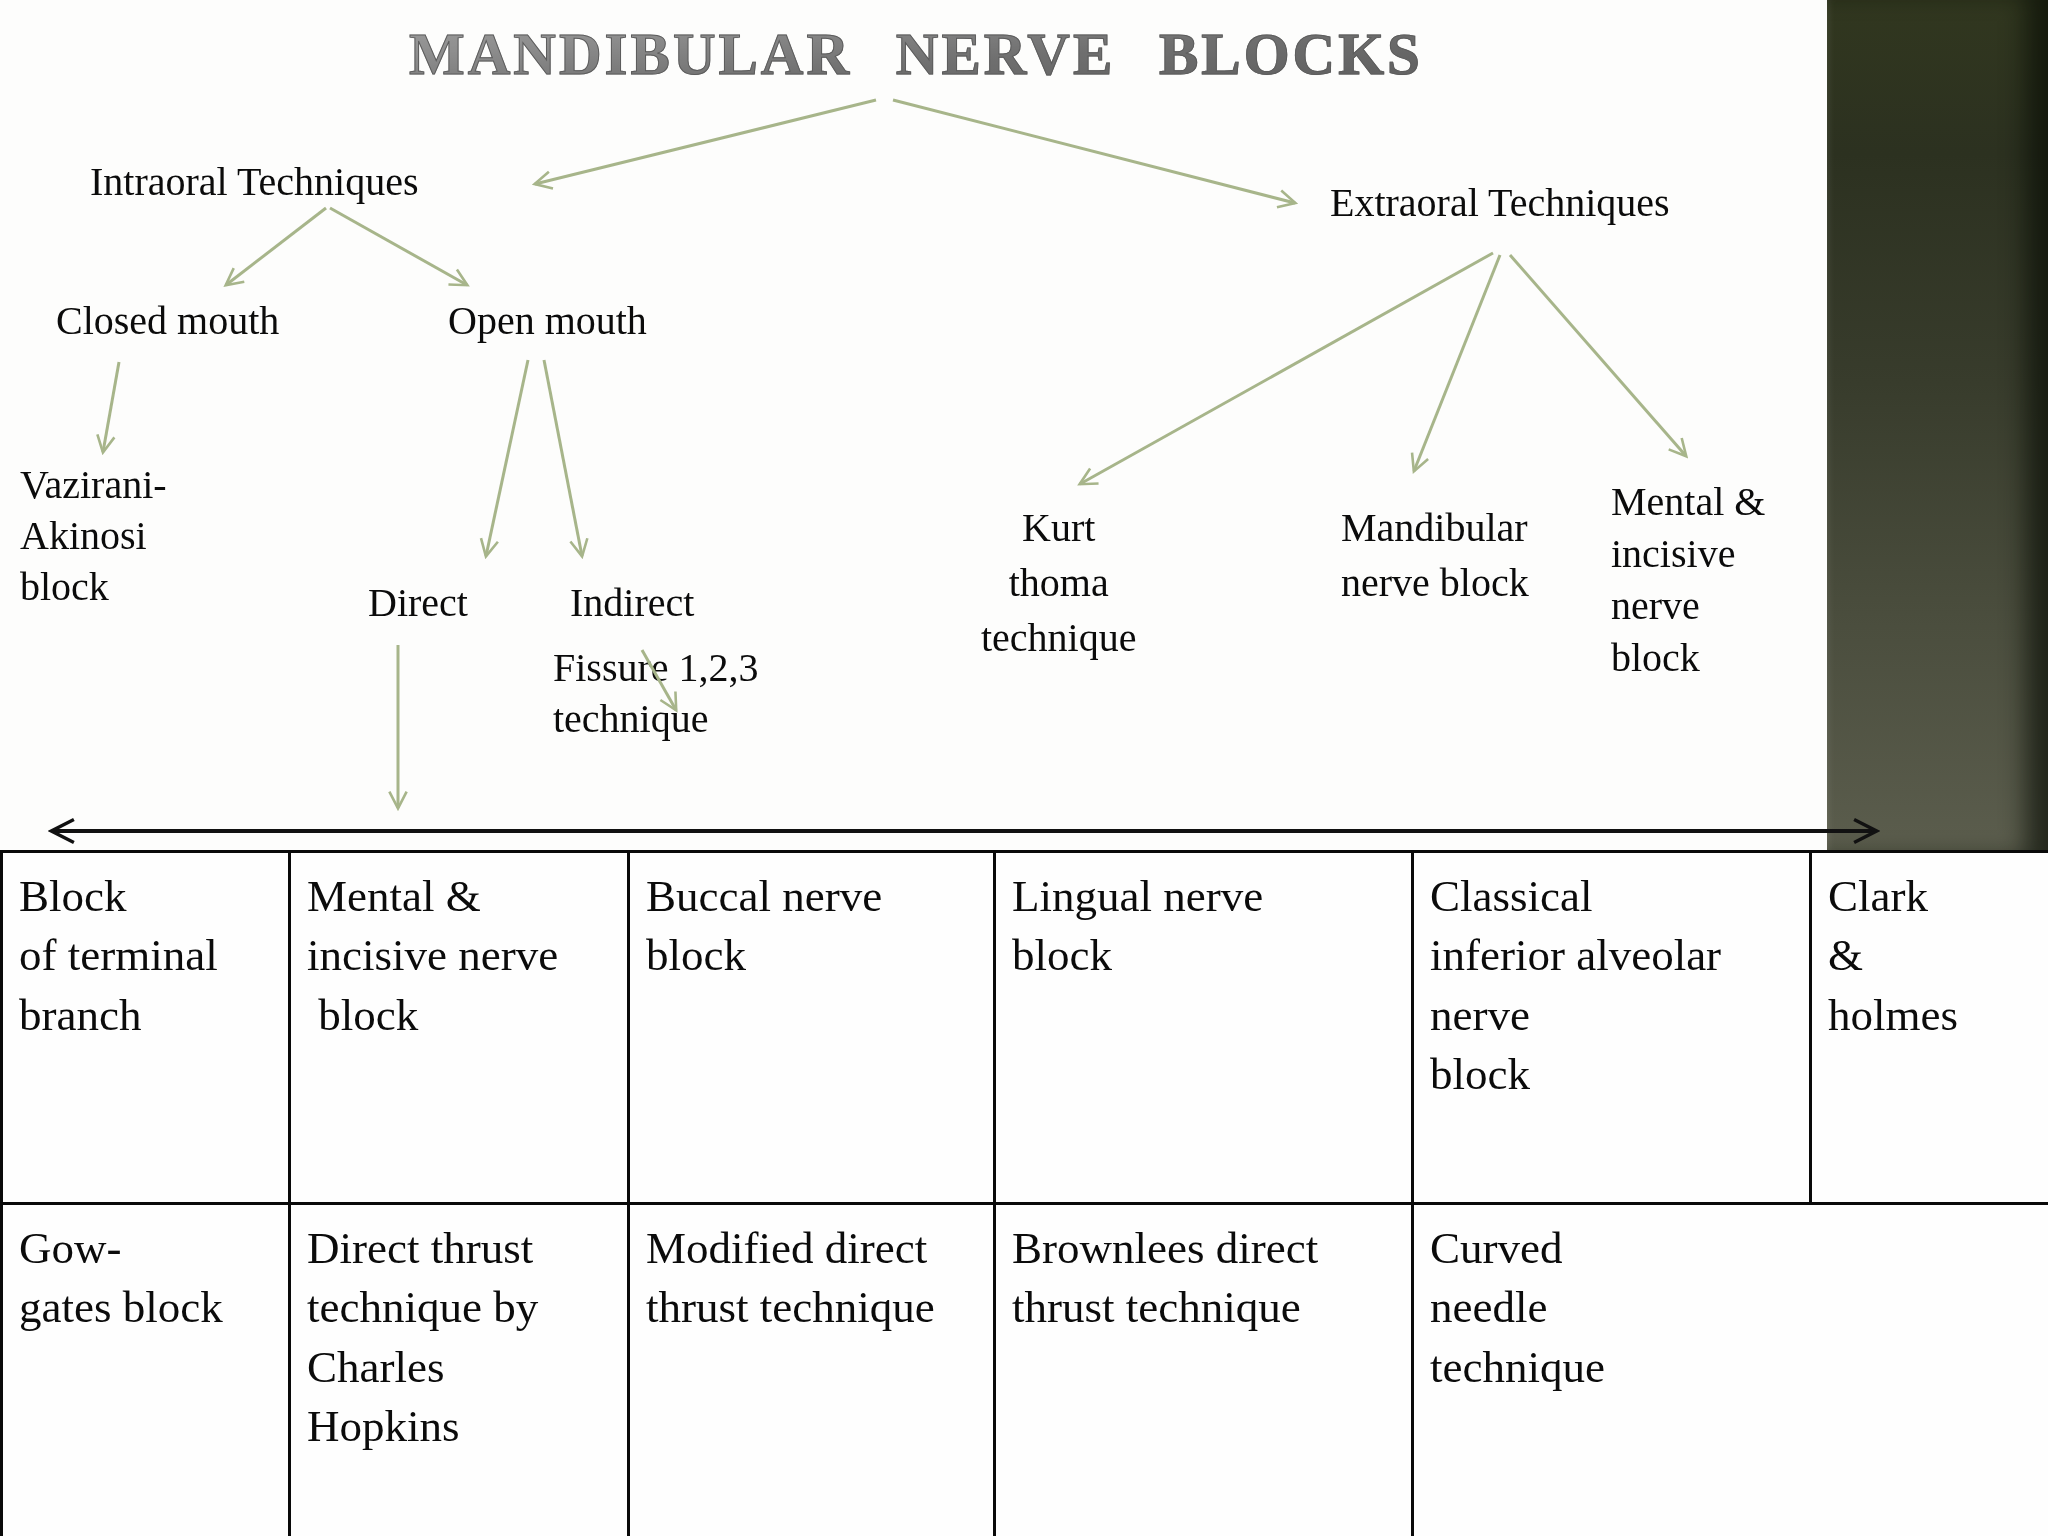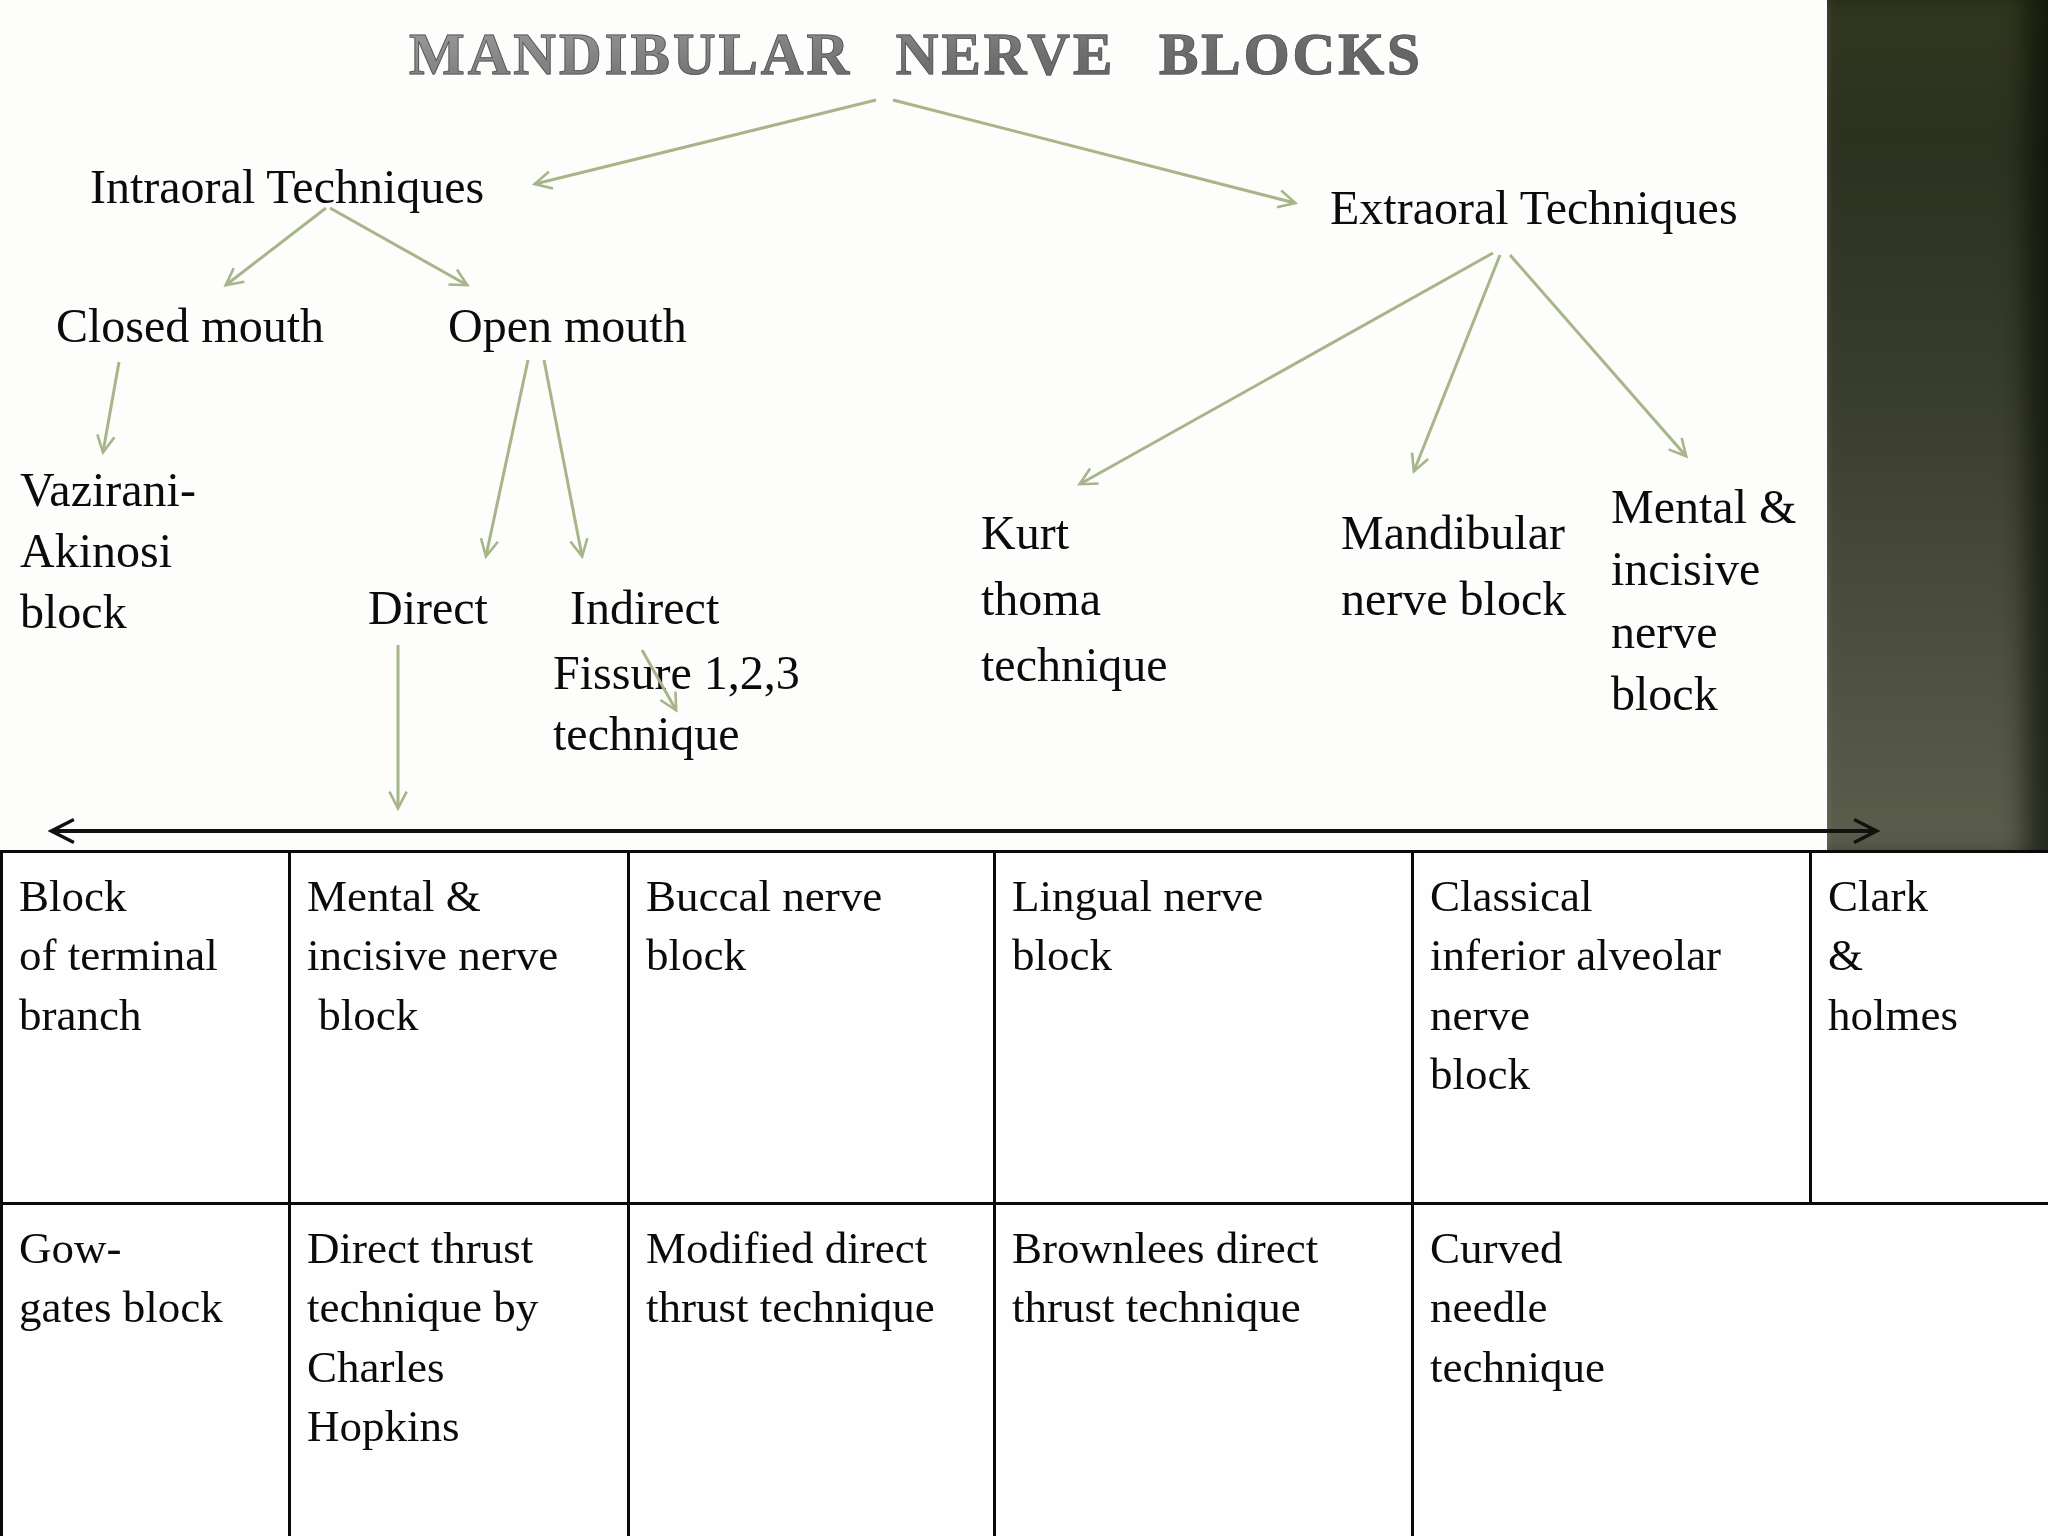--- a/index.html
+++ b/index.html
@@ -25,21 +25,21 @@
     letter-spacing:3px;word-spacing:26px;
     background:linear-gradient(175deg,#e2e2e2 5%,#b9b9b9 30%,#848484 55%,#6f6f6f 75%,#a8a8a8 100%);
     -webkit-background-clip:text;background-clip:text;
     color:transparent;
     -webkit-text-stroke:1px #5c5c5c;
     text-shadow:0 0 1px rgba(80,80,80,0.4);
   }
   
   .node{
     position:absolute;
-    font-size:48px;line-height:1.27;
+    font-size:40px;line-height:1.27;
     white-space:pre-line;
   }
   .lh-wide{line-height:1.38;}
   .lh-mid{line-height:1.3;}
   
   svg.arrows{position:absolute;left:0;top:0;width:2048px;height:1536px;z-index:3;}
   
   .grid{
     position:absolute;left:0;top:850px;width:2048px;height:686px;
     display:grid;
@@ -98,21 +98,21 @@
   <div class="node" style="left:1330px;top:178px;">Extraoral Techniques</div>
   <div class="node" style="left:56px;  top:296px;">Closed mouth</div>
   <div class="node" style="left:448px; top:296px;">Open mouth</div>
   <div class="node" style="left:20px;  top:460px;">Vazirani-
 Akinosi
 block</div>
   <div class="node" style="left:368px; top:578px;">Direct</div>
   <div class="node" style="left:570px; top:578px;">Indirect</div>
   <div class="node" style="left:553px; top:643px;">Fissure 1,2,3
 technique</div>
-  <div class="node lh-wide" style="left:981px; top:500px;">Kurt
+  <div class="node lh-wide" style="left:981px; top:500px;text-align:center;">Kurt
 thoma
 technique</div>
   <div class="node lh-wide" style="left:1305px;top:500px;margin-left:36px;">Mandibular
 nerve block</div>
   <div class="node lh-mid" style="left:1611px;top:476px;">Mental &amp;
 incisive
 nerve
 block</div>
 
   <div class="grid">

